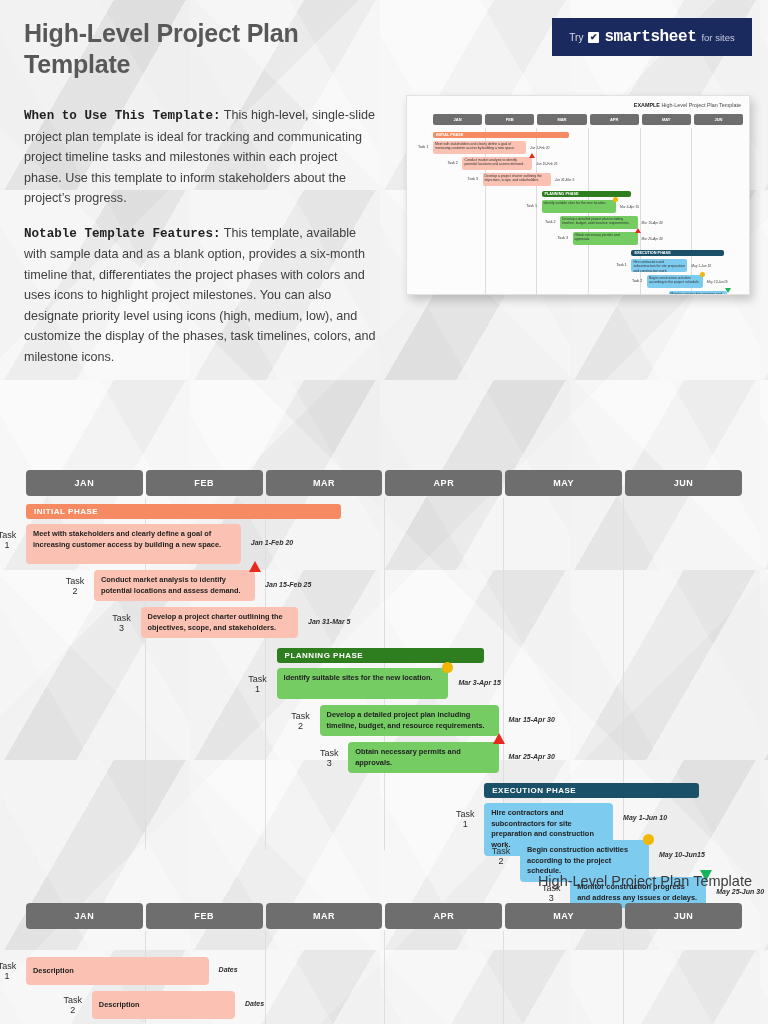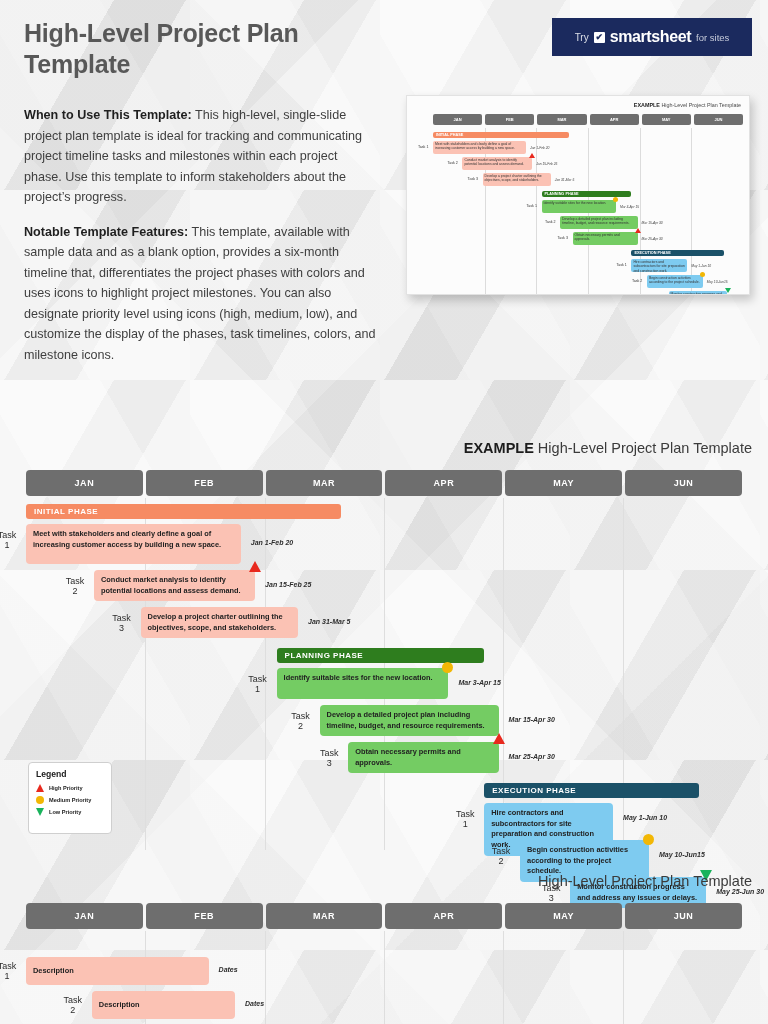--- a/index.html
+++ b/index.html
@@ -36,27 +36,27 @@
     position:absolute; right:16px; top:18px;
     width:200px; height:38px; background:#1b2a5e;
     display:flex; align-items:center; justify-content:center; gap:5px;
   }
   .ss-try { color:#dcdfe8; font-size:10px; }
   .ss-check {
     width:11px; height:11px; background:#ffffff; color:#1b2a5e;
     font-size:9px; line-height:11px; text-align:center; font-weight:700;
     border-radius:1px;
   }
-  .ss-name { color:#ffffff; font-size:16px; font-weight:700; letter-spacing:-0.4px; }
+  .ss-name { color:#ffffff; font-size:16px; font-weight:700; letter-spacing:-0.4px;font-family:Liberation Mono, monospace; }
   .ss-free { color:#c7ccdb; font-size:9.5px; }
 
   
   .copy { position:absolute; left:24px; top:105px; width:352px; }
   .copy p { font-size:12.6px; line-height:1.63; color:#3f3f3f; margin-bottom:14px; }
-  .copy b { font-weight:700; color:#1f1f1f; }
+  .copy b { font-weight:700; color:#1f1f1f;font-family:Liberation Mono, monospace; }
 
   
   .thumb {
     position:absolute; left:406px; top:95px; width:344px; height:200px;
     background:#fcfcfc; border:1px solid #e2e2e2;
     box-shadow:3px 5px 9px rgba(0,0,0,0.20);
     overflow:hidden;
   }
   .thumb-title { position:absolute; right:8px; top:6px; font-size:5.4px; color:#4a4a4a; }
   .thumb-title b { color:#222; }
@@ -209,23 +209,20 @@
         <div class="tb-date" style="left: 258.2px; top: 136px;">May 1-Jun 10</div>
         <div class="tb-task" style="left: 198.9px; top: 151px;">Task 2</div>
         <div class="tb tb-lbl" style="left: 213.9px; width: 55.8px; top: 147px; height: 13px; background: rgb(126, 203, 240);">Begin construction activities according to the project schedule.</div>
         <div class="tb-date" style="left: 273.7px; top: 152px;">May 10-Jun15</div>
         <div class="tmark" style="left: 266.7px; width: 5px; height: 5px; border-radius: 50%; background: rgb(242, 183, 5); top: 144px;"></div>
         <div class="tb tb-lbl" style="left: 235.6px; width: 58.9px; top: 163px; height: 13px; background: rgb(126, 203, 240);">Monitor construction progress and address any issues or delays.</div>
         <div class="tmark" style="left: 291.5px; border-left: 3px solid transparent; border-right: 3px solid transparent; border-top: 5px solid rgb(25, 179, 92); top: 160px;"></div>
       </div>
   </div>
 
-  <div class="ex-title">
-    <b>EXAMPLE</b><span> High-Level Project Plan Template</span>
-  </div>
 
   <div class="chart">
     <div class="months" id="exMonths">
         <div>JAN</div>
         <div>FEB</div>
         <div>MAR</div>
         <div>APR</div>
         <div>MAY</div>
         <div>JUN</div>
       </div>
@@ -266,35 +263,20 @@
         <div class="taskbar" style="left: 494.04px; width: 128.88px; top: 342px; min-height: 31px; background: rgb(126, 203, 240);">Begin construction activities according to the project schedule.</div>
         <div class="datelabel" style="left: 632.92px; top: 352.5px;">May 10-Jun15</div>
         <div class="circ" style="top: 336px; left: 616.92px;"></div>
         <div class="tasklabel" style="left: 510.16px; width: 30px; top: 385px;">Task<br>3</div>
         <div class="taskbar" style="left: 544.16px; width: 136.04px; top: 379px; min-height: 31px; background: rgb(126, 203, 240);">Monitor construction progress and address any issues or delays.</div>
         <div class="datelabel" style="left: 690.2px; top: 389.5px;">May 25-Jun 30</div>
         <div class="tri-dn" style="top: 372px; left: 674.2px;"></div>
       </div>
   </div>
 
-  <div class="legend">
-    <h4>Legend</h4>
-    <div class="row">
-      <span class="lg-tri-up"></span>
-      <span class="txt">High Priority</span>
-    </div>
-    <div class="row">
-      <span class="lg-circ"></span>
-      <span class="txt">Medium Priority</span>
-    </div>
-    <div class="row">
-      <span class="lg-tri-dn"></span>
-      <span class="txt">Low Priority</span>
-    </div>
-  </div>
 
   <div class="bl-title">High-Level Project Plan Template</div>
   <div class="blank">
     <div class="months" id="blMonths">
         <div>JAN</div>
         <div>FEB</div>
         <div>MAR</div>
         <div>APR</div>
         <div>MAY</div>
         <div>JUN</div>

